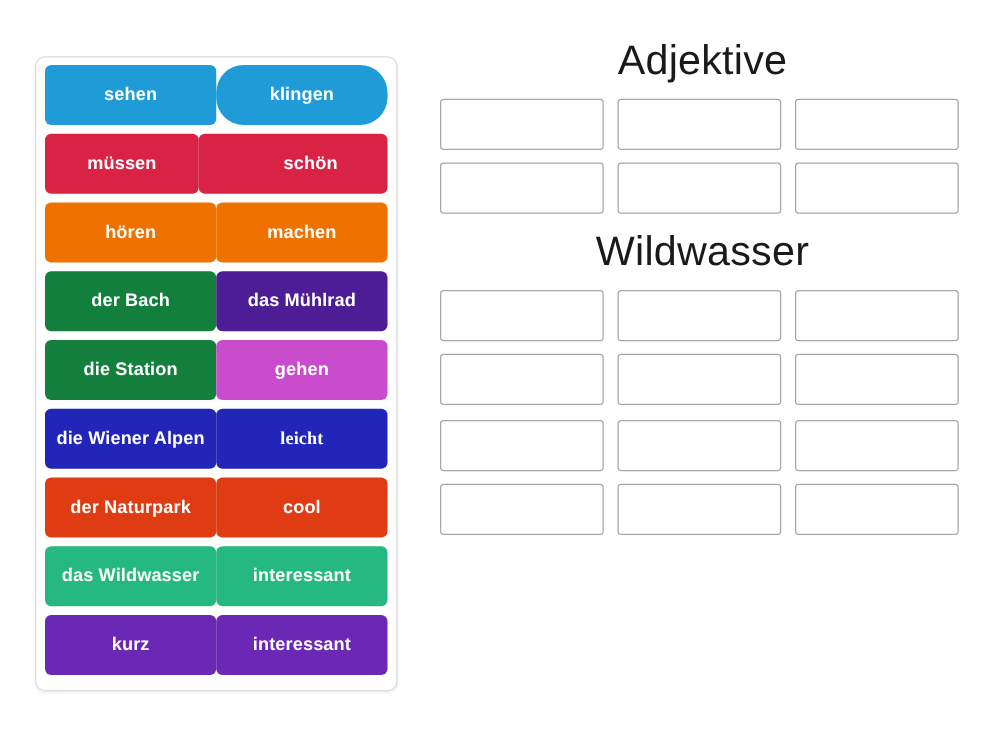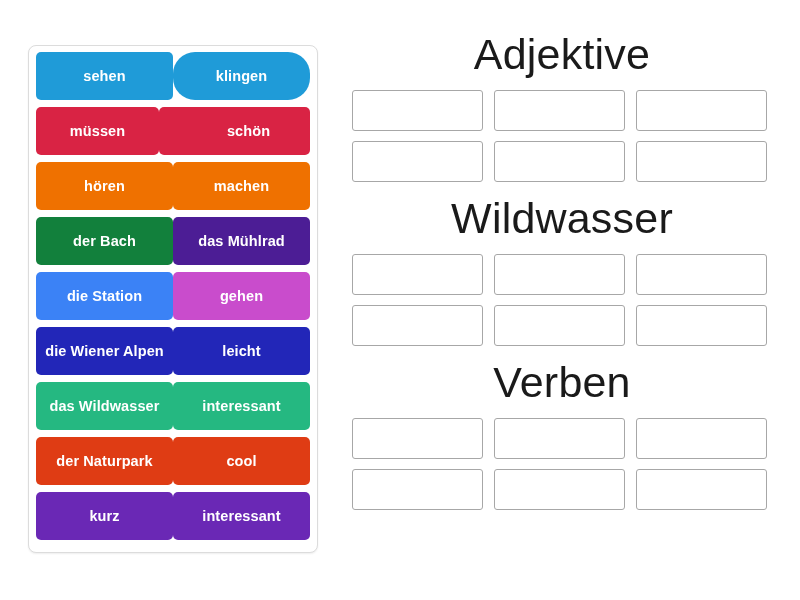--- a/index.html
+++ b/index.html
@@ -69,21 +69,21 @@
     top: 30px;
     width: 420px;
   }
 
   .category {
     margin-bottom: 12px;
   }
 
   .category-title {
     text-align: center;
-    font-size: 43px;
+    font-size: 33px;
     font-weight: 400;
     color: #1a1a1a;
     line-height: 1.12;
     margin: 0 0 12px 0;
     letter-spacing: 0.2px;
   }
 
   .slot-grid {
     display: flex;
     flex-direction: column;
@@ -125,37 +125,37 @@
       <div class="tile" style="background-color: rgb(239, 113, 0);">hören</div>
       <div class="tile" style="background-color: rgb(239, 113, 0);">machen</div>
     </div>
 
     <div class="tile-row">
       <div class="tile" style="background-color: rgb(18, 128, 60);">der Bach</div>
       <div class="tile" style="background-color: #4c1d95;">das Mühlrad</div>
     </div>
 
     <div class="tile-row">
-      <div class="tile" style="background-color: #3b82f6;">die Station</div>
+      <div class="tile" style="background-color: #15803d;">die Station</div>
       <div class="tile" style="background-color: rgb(201, 76, 204);">gehen</div>
     </div>
 
     <div class="tile-row">
       <div class="tile" style="background-color: rgb(34, 38, 184);">die Wiener Alpen</div>
-      <div class="tile" style="background-color: rgb(34, 38, 184);">leicht</div>
+      <div class="tile" style="background-color: rgb(34, 38, 184); font-family: Liberation Serif, serif;">leicht</div>
+    </div>
+
+    <div class="tile-row">
+      <div class="tile" style="background-color: rgb(223, 60, 20);">der Naturpark</div>
+      <div class="tile" style="background-color: rgb(223, 60, 20);">cool</div>
     </div>
 
     <div class="tile-row">
       <div class="tile" style="background-color: rgb(37, 184, 129);">das Wildwasser</div>
       <div class="tile" style="background-color: rgb(37, 184, 129);">interessant</div>
-    </div>
-
-    <div class="tile-row">
-      <div class="tile" style="background-color: rgb(223, 60, 20);">der Naturpark</div>
-      <div class="tile" style="background-color: rgb(223, 60, 20);">cool</div>
     </div>
 
     <div class="tile-row">
       <div class="tile" style="background-color: rgb(106, 40, 181);">kurz</div>
       <div class="tile" style="background-color: rgb(106, 40, 181);">interessant</div>
     </div>
 
   </div>
 
   <div id="categories">
@@ -186,21 +186,20 @@
         </div>
         <div class="slot-row">
           <div class="slot"></div>
           <div class="slot"></div>
           <div class="slot"></div>
         </div>
       </div>
     </div>
 
     <div class="category">
-      <div class="category-title">Verben</div>
       <div class="slot-grid">
         <div class="slot-row">
           <div class="slot"></div>
           <div class="slot"></div>
           <div class="slot"></div>
         </div>
         <div class="slot-row">
           <div class="slot"></div>
           <div class="slot"></div>
           <div class="slot"></div>

